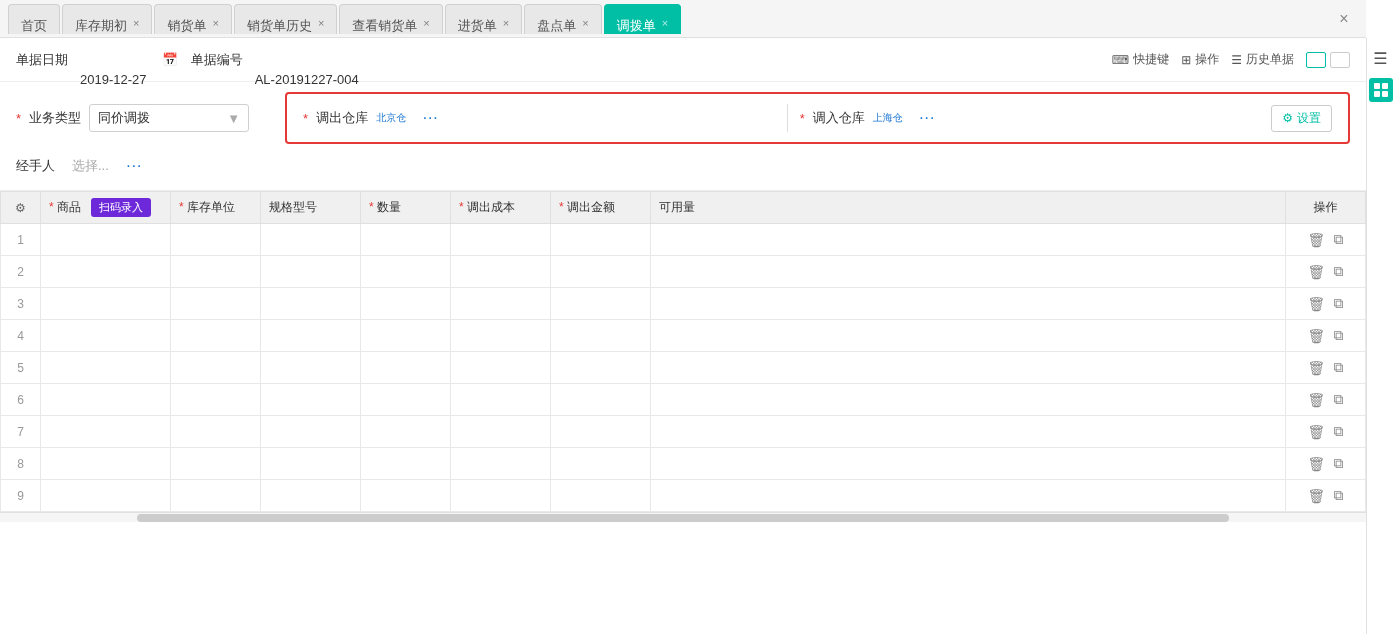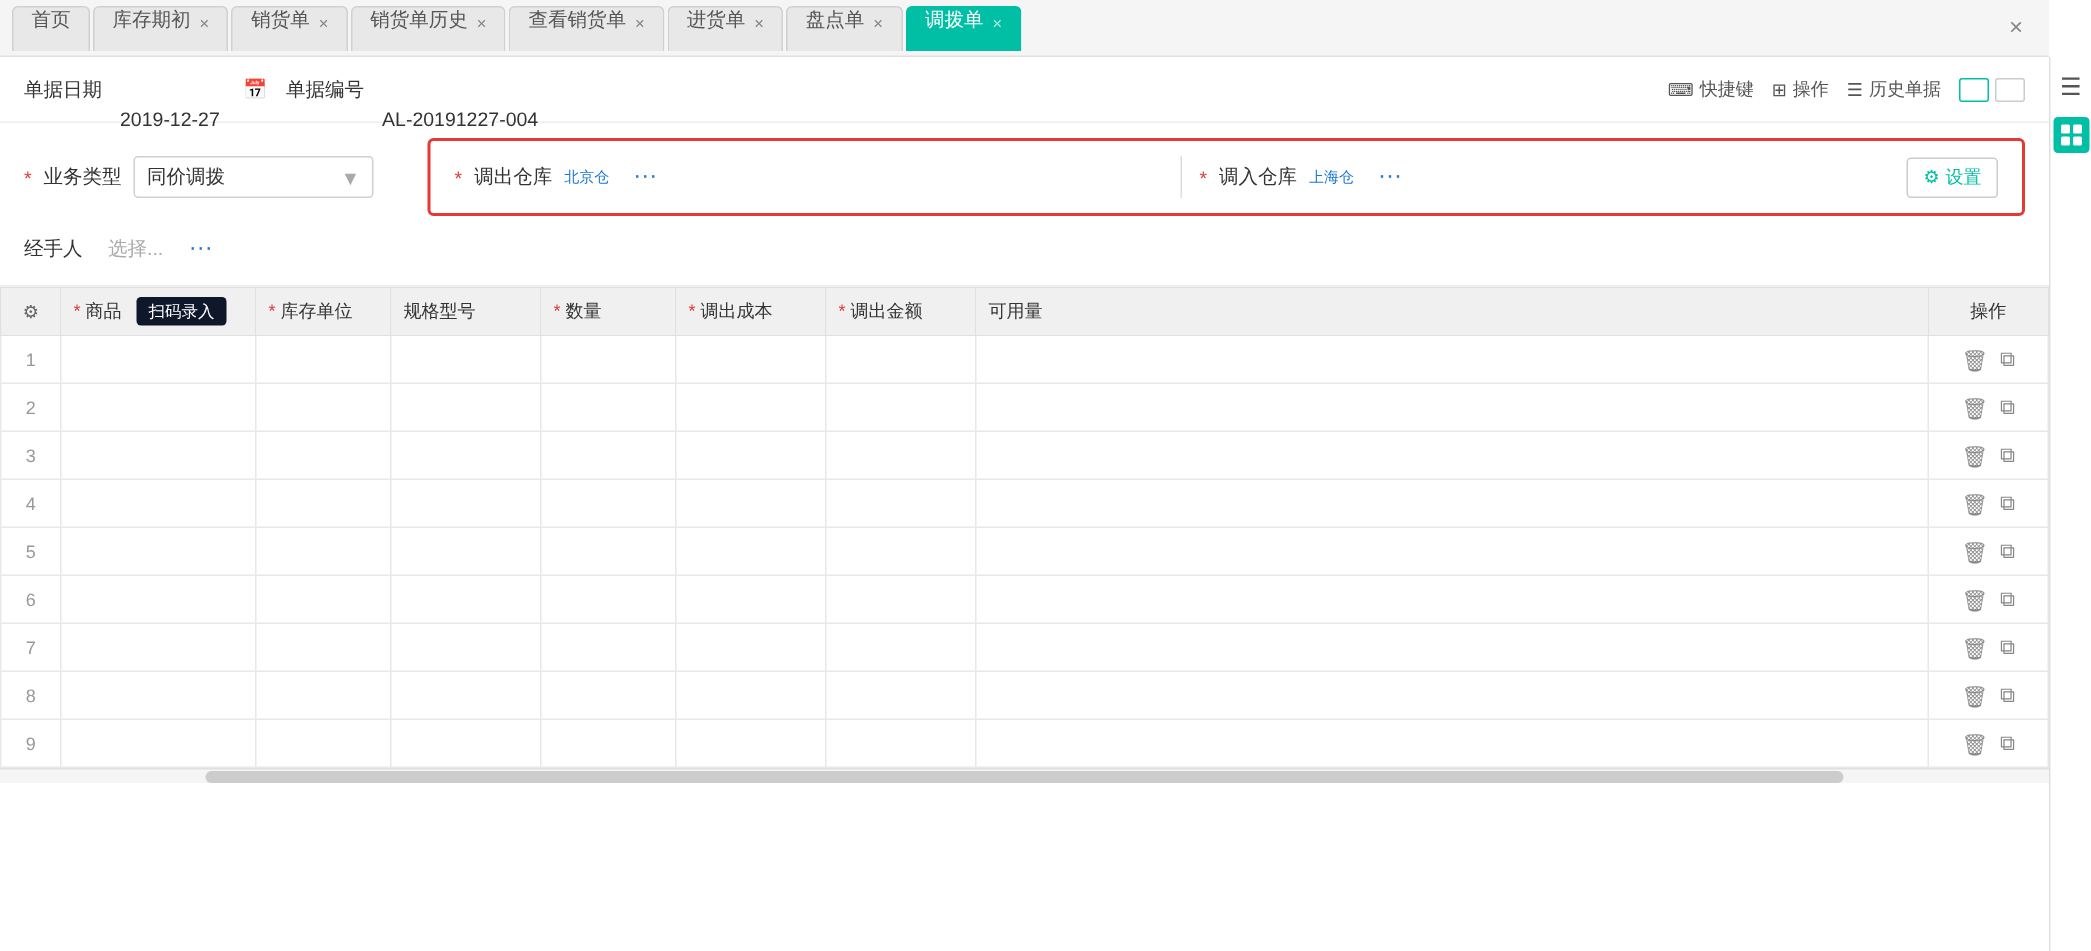--- a/index.html
+++ b/index.html
@@ -4,21 +4,21 @@
   <style>
     * { box-sizing: border-box; margin: 0; padding: 0; }
     body { font-family: "Microsoft YaHei", "PingFang SC", sans-serif; font-size: 13px; color: #333; background: #fff; overflow: hidden; }
 
     
     .tab-bar {
       display: flex; align-items: center; background: #f5f5f5; border-bottom: 1px solid #e0e0e0;
       height: 38px; padding: 0 8px; gap: 2px;
     }
     .tab {
-      display: flex; align-items: flex-end; padding: 12px 12px; height: 30px; border-radius: 4px 4px 0 0;
+      display: flex; align-items: flex-start; padding: 12px 12px; height: 30px; border-radius: 4px 4px 0 0;
       cursor: pointer; font-size: 13px; color: #555; background: #e8e8e8; border: 1px solid #d0d0d0; border-bottom: none;
       white-space: nowrap;
     }
     .tab.active { background: #00bfa5; color: #fff; border-color: #00bfa5; }
     .tab .close-btn { margin-left: 6px; font-size: 11px; opacity: 0.7; cursor: pointer; }
     .tab.active .close-btn { color: #fff; }
 
     
     .top-right-close {
       margin-left: auto; width: 28px; height: 28px; display: flex; align-items: center; justify-content: center;
@@ -82,21 +82,21 @@
       background: #f0f0f0; border: 1px solid #e0e0e0; padding: 6px 8px;
       font-weight: normal; text-align: left; font-size: 12px; color: #333;
       white-space: nowrap; position: sticky; top: 0; z-index: 1;
     }
     tbody td {
       border: 1px solid #e8e8e8; padding: 4px 8px; height: 32px;
       font-size: 12px;
     }
     .row-num { color: #999; text-align: center; width: 32px; }
     .scan-btn {
-      background: #0f172a; color: #fff; border: none; border-radius: 3px;
+      background: #6d28d9; color: #fff; border: none; border-radius: 3px;
       padding: 2px 8px; font-size: 11px; cursor: pointer; white-space: nowrap;
     }
     .action-icons { display: flex; align-items: center; justify-content: center; gap: 8px; }
     .icon-btn { cursor: pointer; color: #888; font-size: 14px; }
     .gear-col { width: 40px; text-align: center; }
     .settings-gear { cursor: pointer; color: #666; }
 
     
     .right-sidebar {
       position: fixed; right: 0; top: 38px; bottom: 0; width: 28px;

